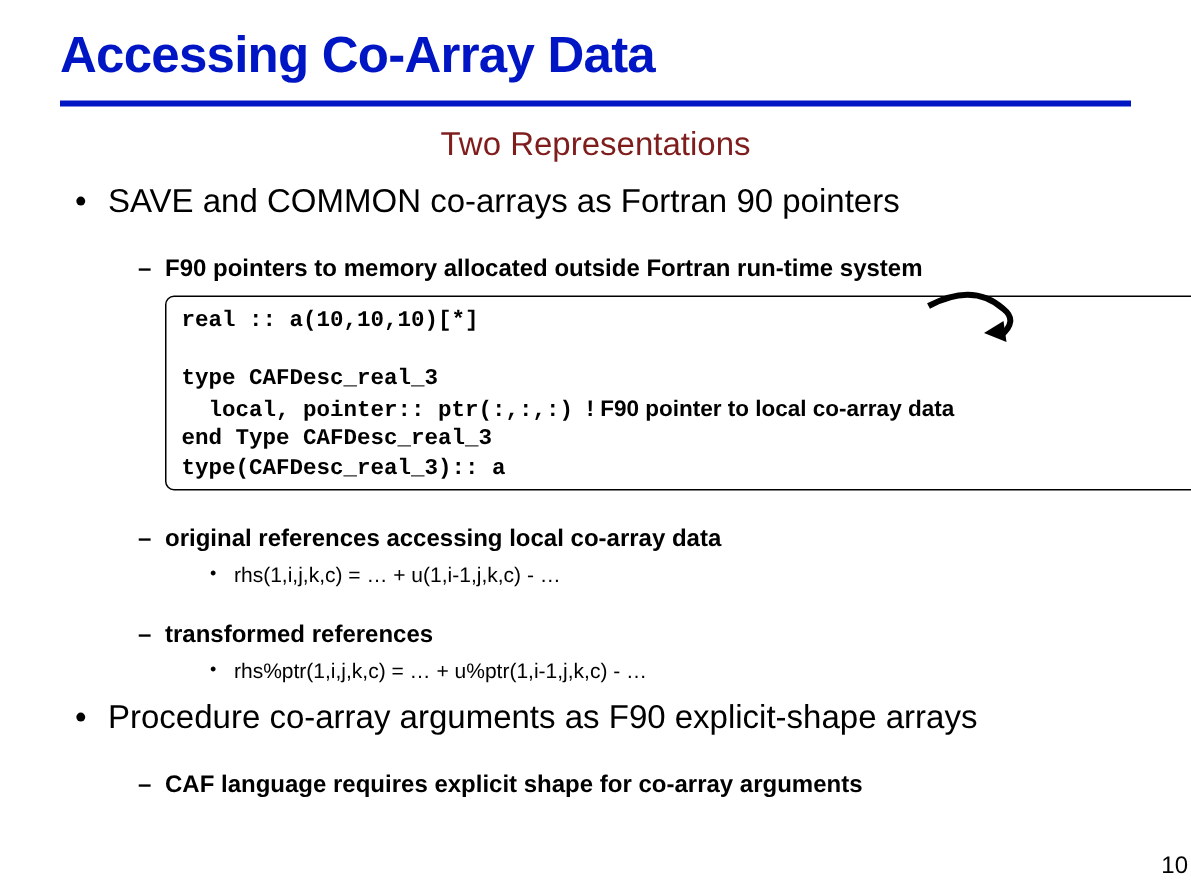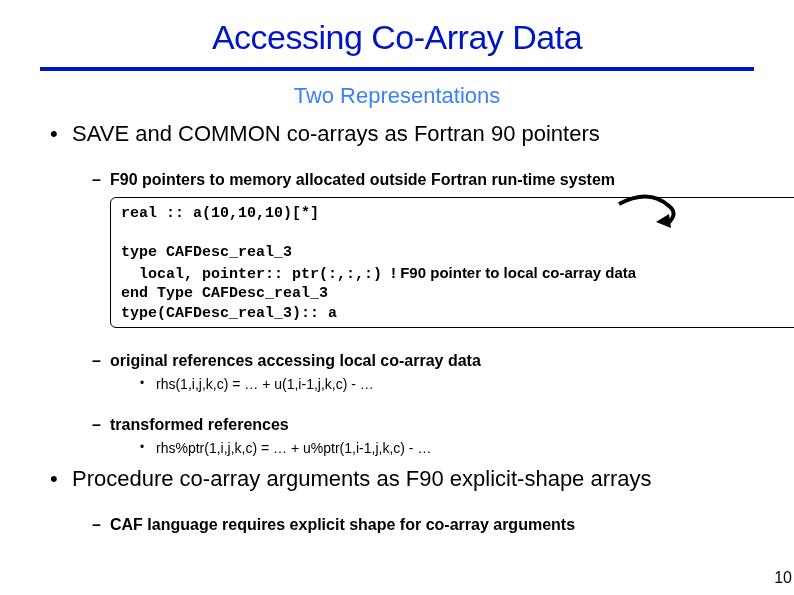--- a/index.html
+++ b/index.html
@@ -6,35 +6,35 @@
   body {
     width: 794px;
     height: 595px;
     background: #fff;
     font-family: Arial, Helvetica, sans-serif;
     color: #000;
     position: relative;
     padding: 18px 40px 0 40px;
   }
   .title {
-    text-align: center;
+    text-align: left;
     font-size: 34px;
-    font-weight: normal;
+    font-weight: bold;
     color: #0015c4;
     letter-spacing: -0.5px;
   }
   .rule {
     border: none;
     border-top: 4px solid #0015c4;
     margin: 10px 0 12px 0;
   }
   .subtitle {
     text-align: center;
     font-size: 22px;
-    color: #3b82f6;
+    color: #7f1d1d;
     margin-bottom: 12px;
   }
   ul.outer {
     list-style: none;
     padding-left: 10px;
   }
   ul.outer > li {
     position: relative;
     padding-left: 22px;
     font-size: 22px;

